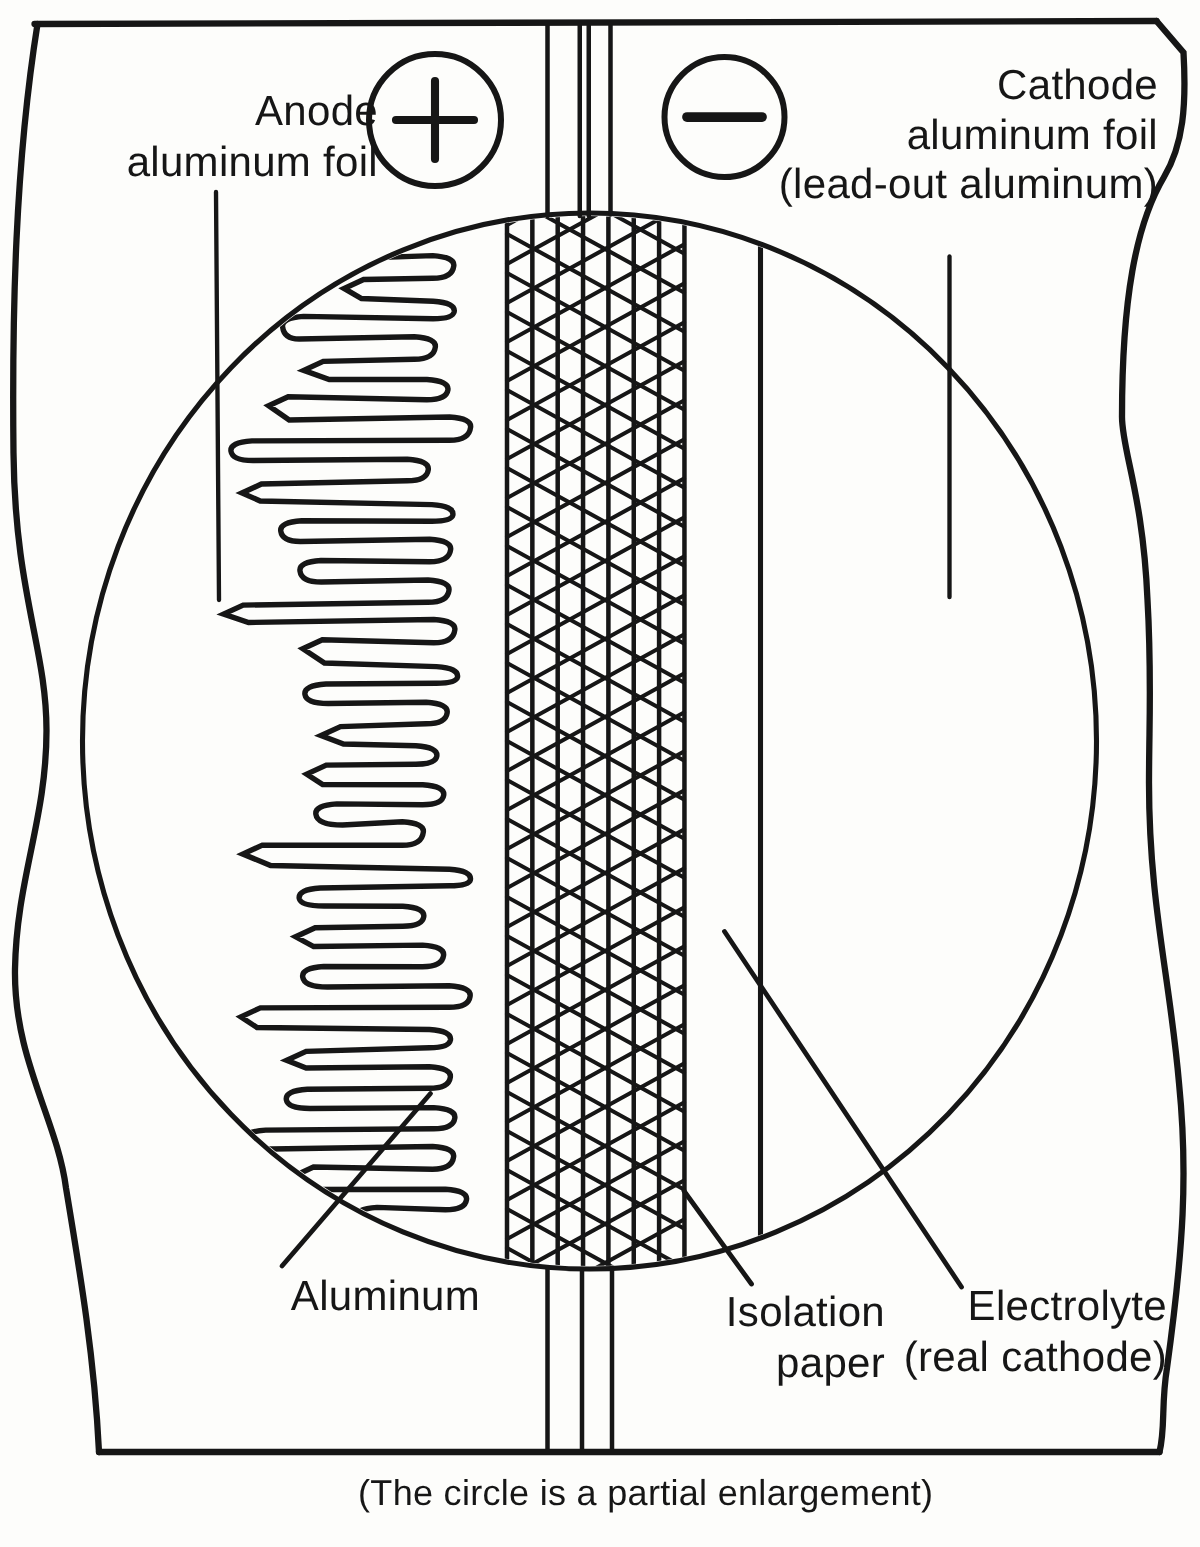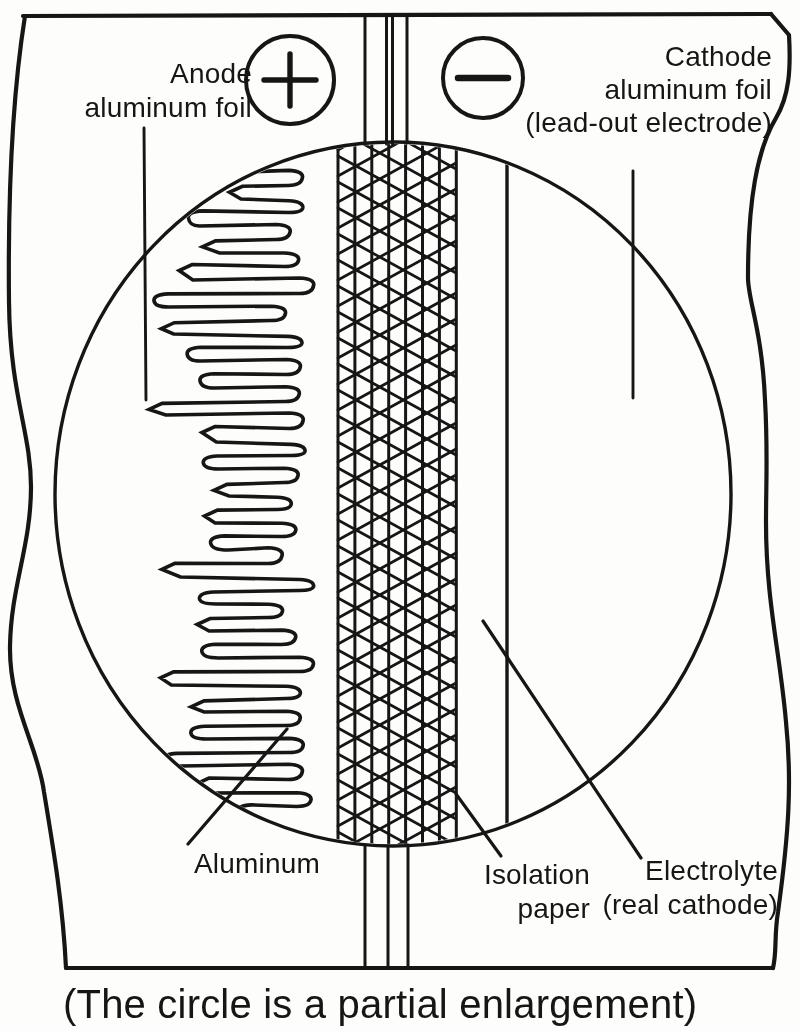--- a/index.html
+++ b/index.html
@@ -13,21 +13,21 @@
   #art-svg path, #art-svg line, #art-svg ellipse, #art-svg circle {
     stroke:var(--ink); fill:none; stroke-linecap:round;
   }
   .lbl {
     position:absolute; text-align:right; font-size:28px; line-height:34px;
     letter-spacing:0.2px; white-space:nowrap; color:var(--ink);
   }
   .lbl div { white-space:nowrap; }
   #caption {
     position:absolute; left:63px; top:982px; width:735px;
-    font-size:40px; color:var(--ink); letter-spacing:0.2px;
+    text-align:center; font-size:24px; color:var(--ink); letter-spacing:0.2px;
   }
 </style>
 </head>
 <body>
 
 <div id="figure">
 
   <svg id="art-svg" viewBox="0 0 800 1031" xmlns="http://www.w3.org/2000/svg">
     <defs>
       <clipPath id="cclip">
@@ -81,21 +81,21 @@
   </svg>
 
   <div class="lbl" style="left:40px; top:57px; width:212px;">
     <div>Anode</div>
     <div>aluminum foil</div>
   </div>
 
   <div class="lbl" style="left:492px; top:40px; width:280px; line-height:33px;">
     <div>Cathode</div>
     <div>aluminum foil</div>
-    <div>(lead-out electrode)</div>
+    <div>(lead-out aluminum)</div>
   </div>
 
   <div class="lbl" style="left:95px; top:847px; width:225px;">
     <div>Aluminum</div>
   </div>
 
   <div class="lbl" style="left:568px; top:854px; width:210px;">
     <div>Electrolyte</div>
     <div>(real cathode)</div>
   </div>

